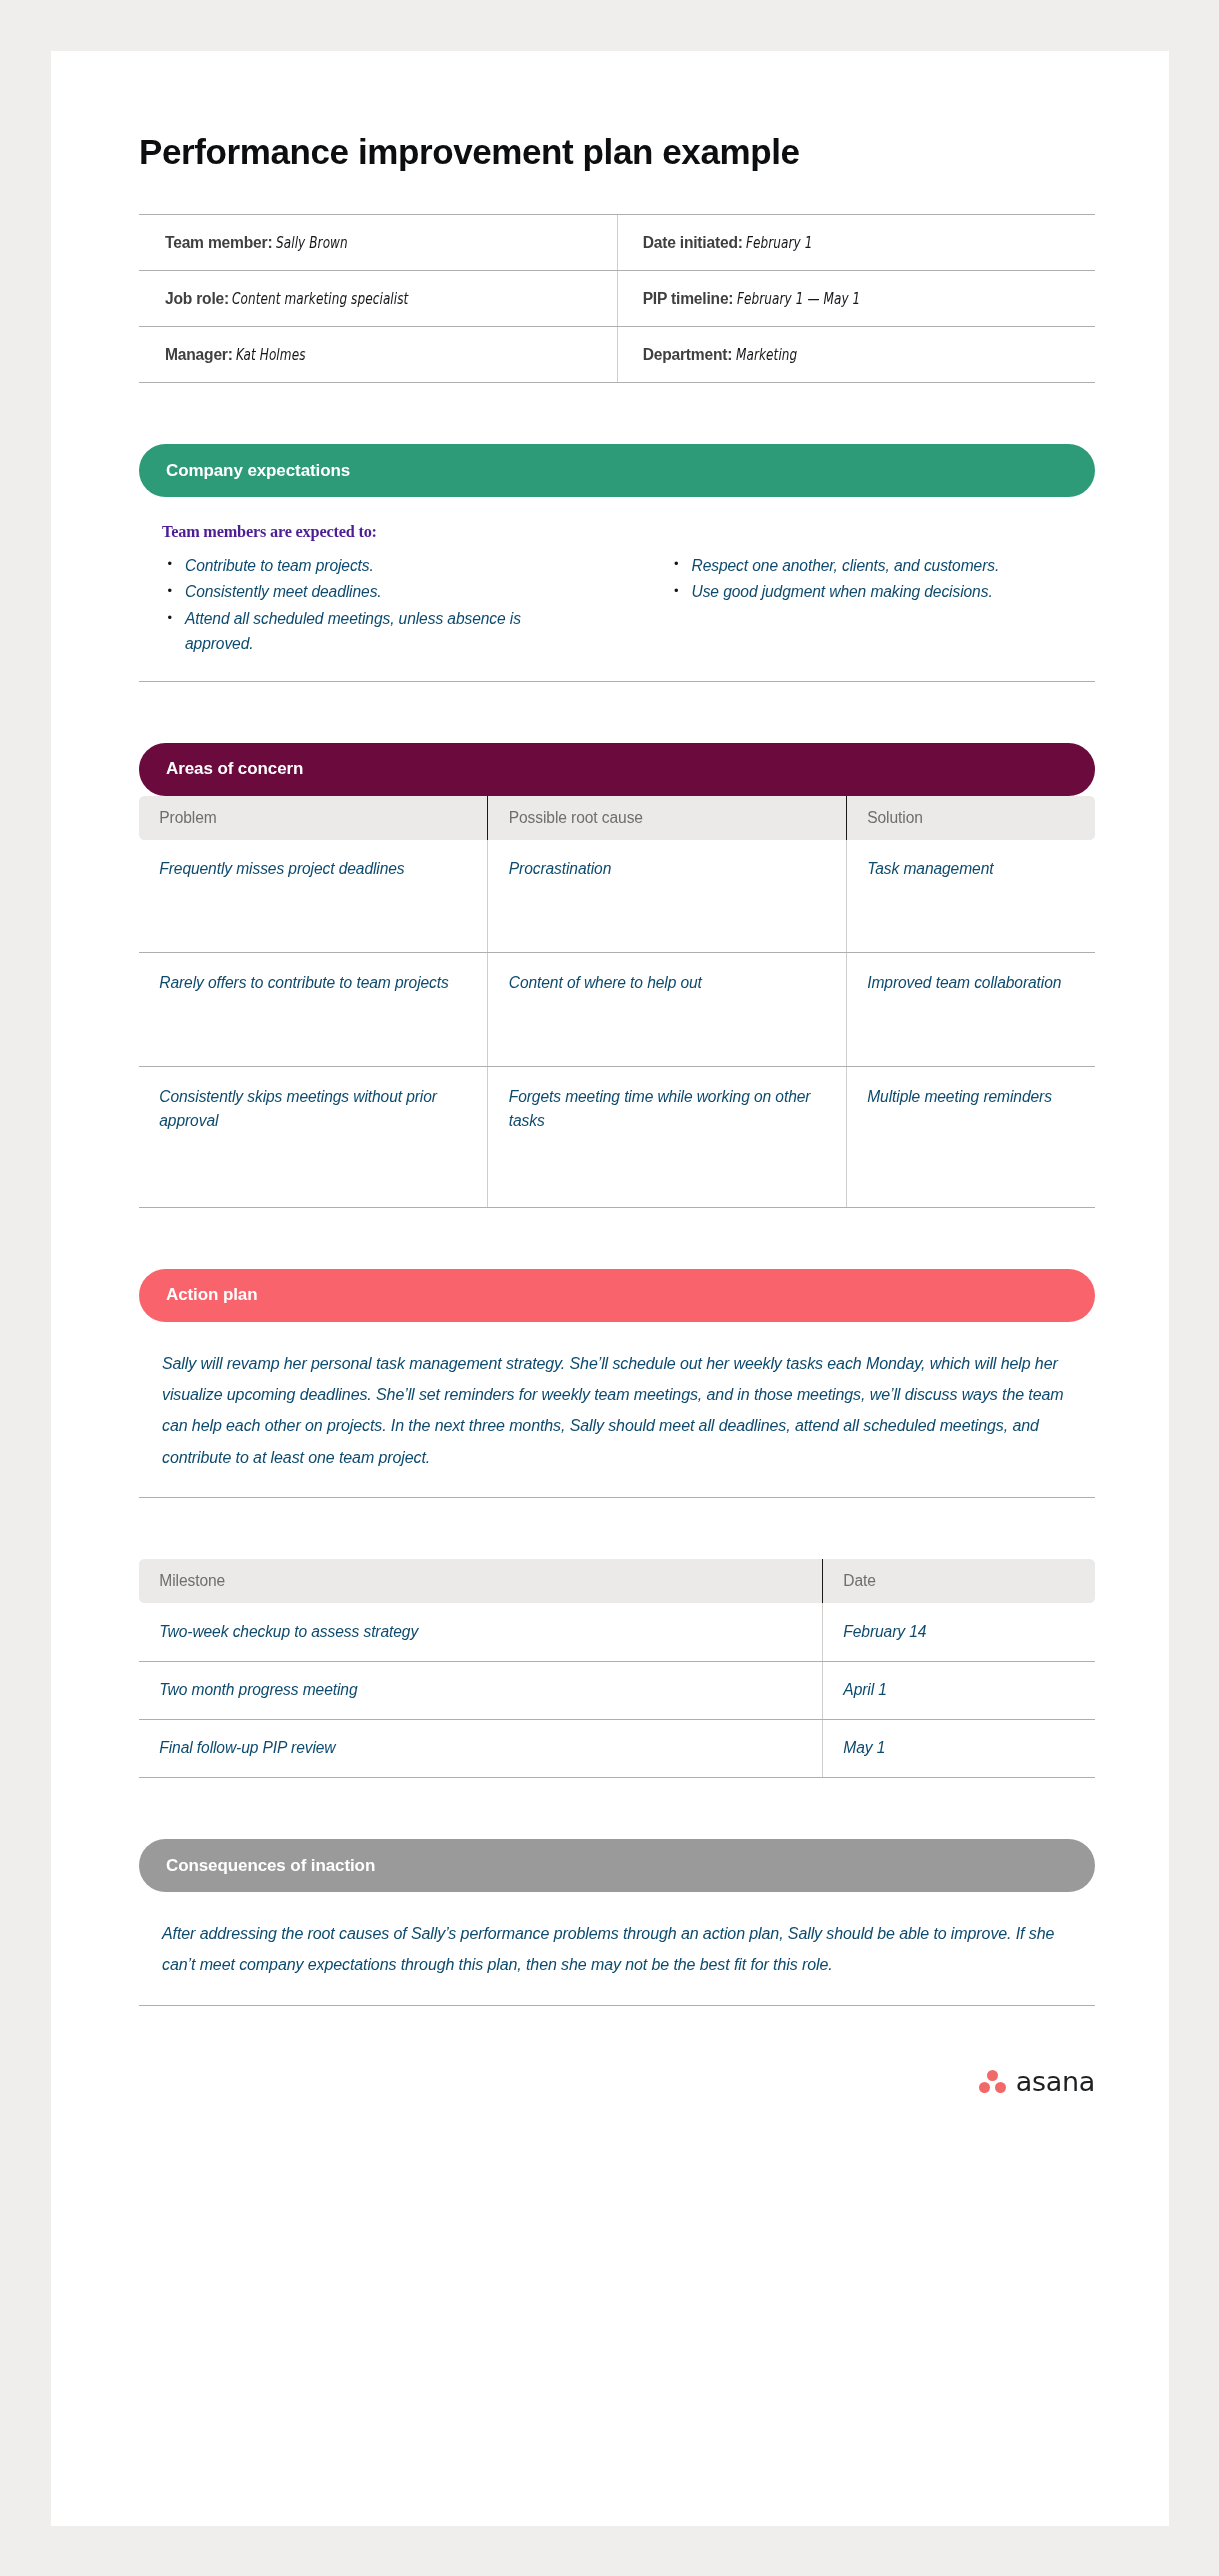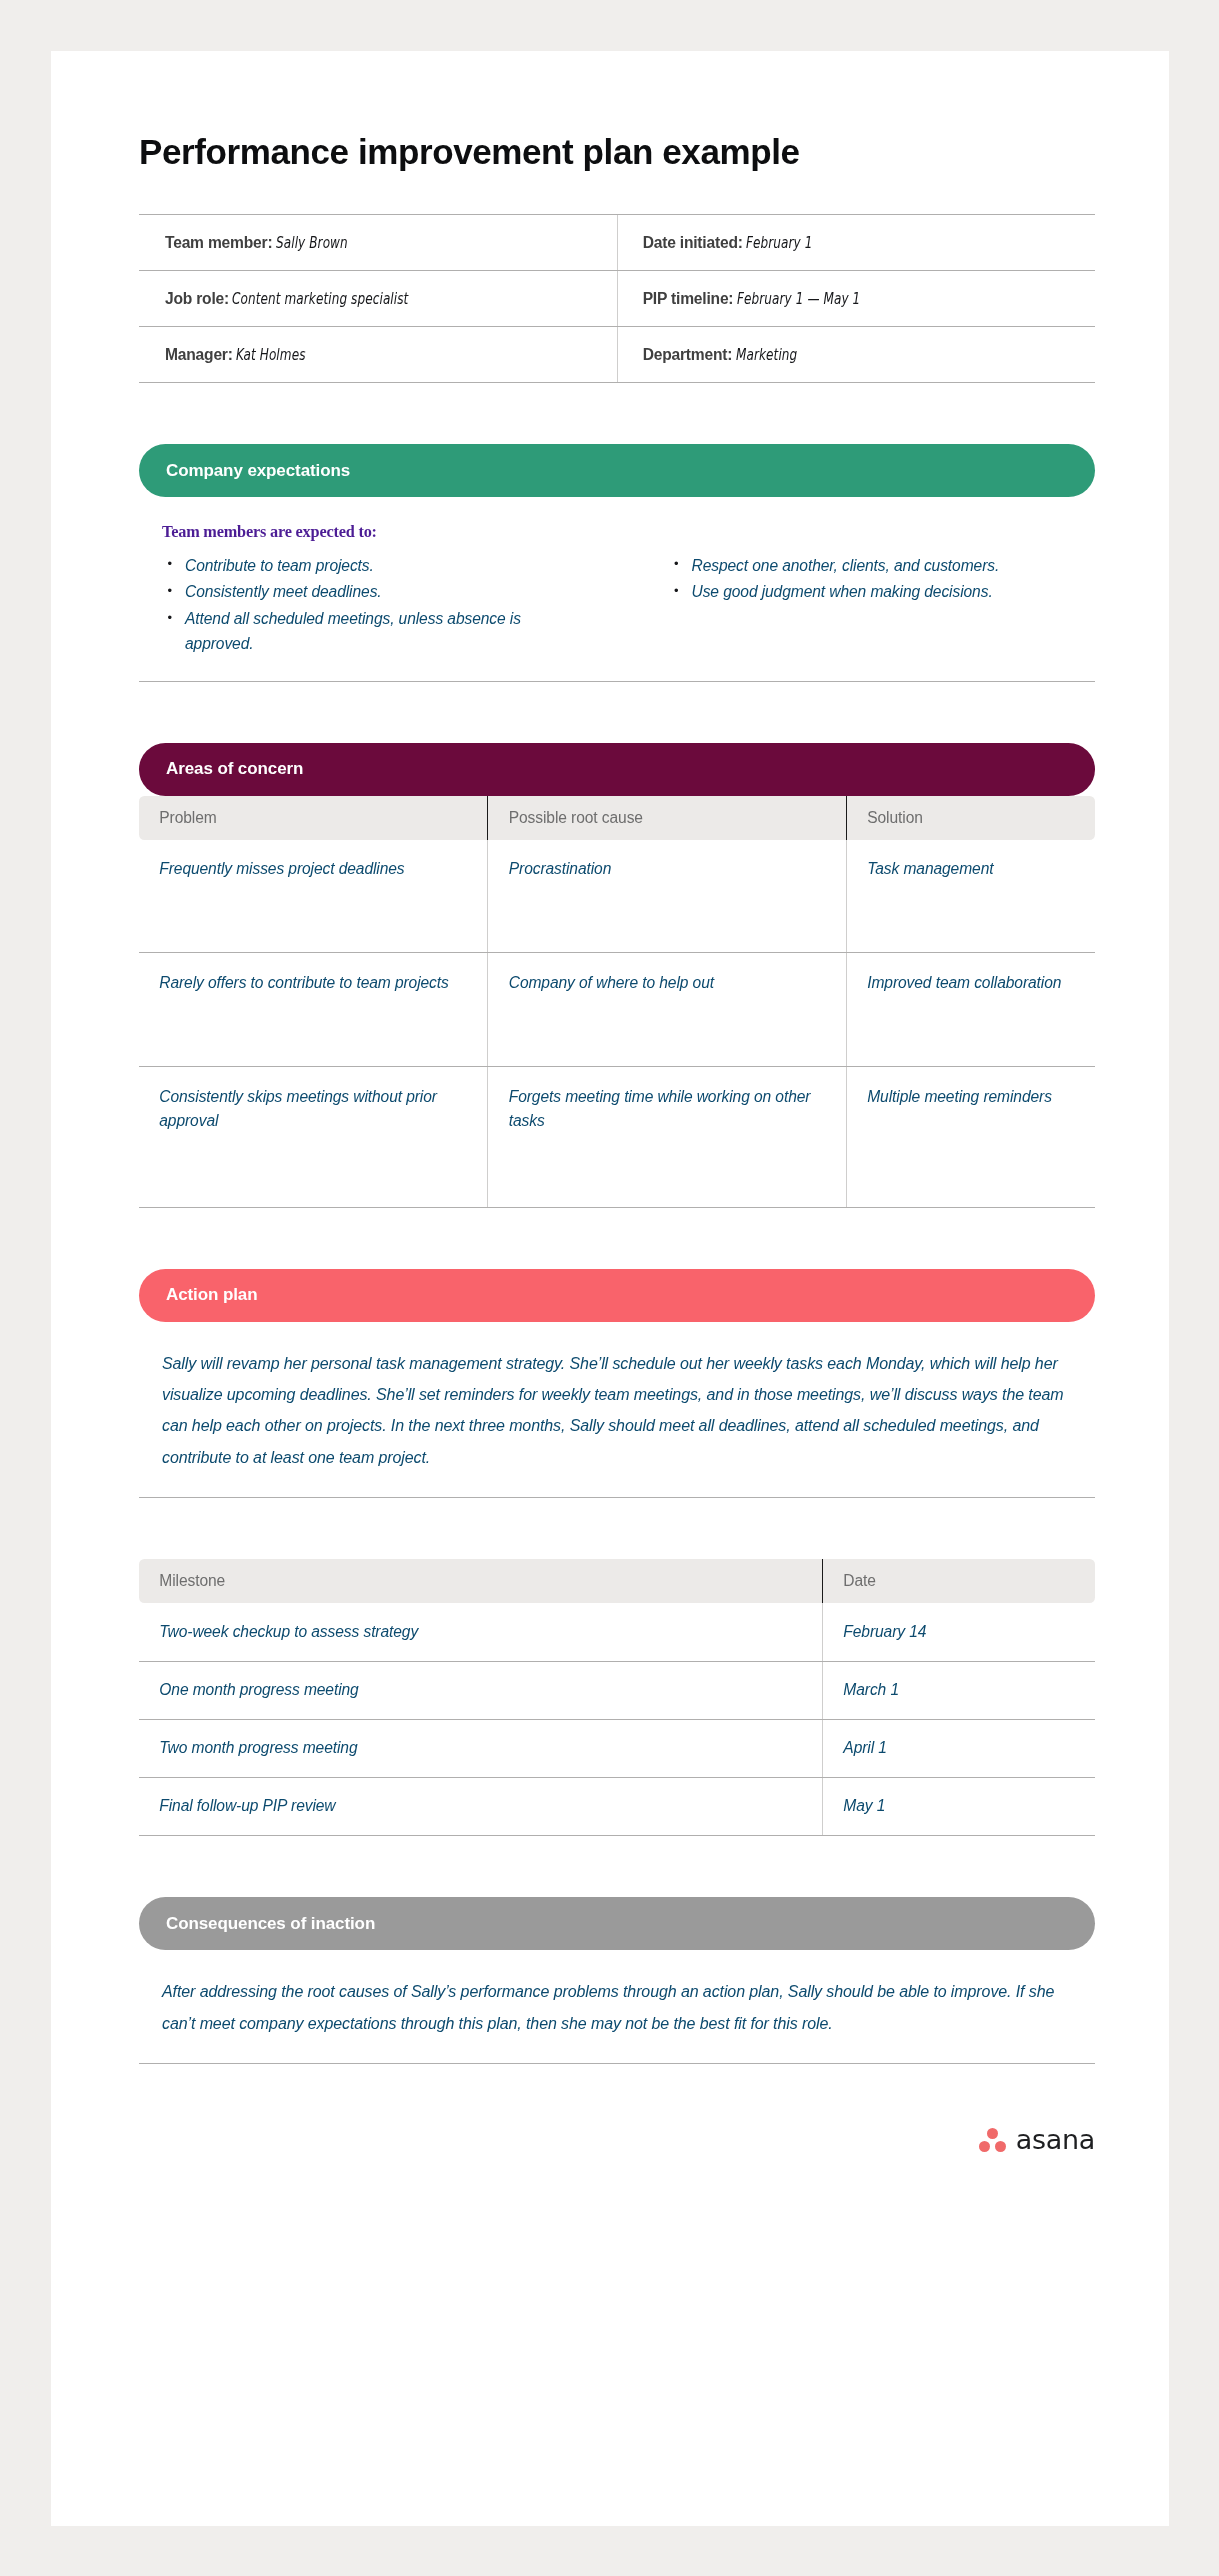--- a/index.html
+++ b/index.html
@@ -341,21 +341,21 @@
           </tr>
         </thead>
         <tbody>
           <tr class="r1">
             <td class="hand-block">Frequently misses project deadlines</td>
             <td class="hand-block">Procrastination</td>
             <td class="hand-block">Task management</td>
           </tr>
           <tr class="r2">
             <td class="hand-block">Rarely offers to contribute to team projects</td>
-            <td class="hand-block">Company of where to help out</td>
+            <td class="hand-block">Content of where to help out</td>
             <td class="hand-block">Improved team collaboration</td>
           </tr>
           <tr class="r3">
             <td class="hand-block">Consistently skips meetings without prior approval</td>
             <td class="hand-block">Forgets meeting time while working on other tasks</td>
             <td class="hand-block">Multiple meeting reminders</td>
           </tr>
         </tbody>
       </table>
     </div>
@@ -380,24 +380,20 @@
             <th>Milestone</th>
             <th>Date</th>
           </tr>
         </thead>
         <tbody>
           <tr>
             <td class="hand-block">Two-week checkup to assess strategy</td>
             <td class="hand-block">February 14</td>
           </tr>
           <tr>
-            <td class="hand-block">One month progress meeting</td>
-            <td class="hand-block">March 1</td>
-          </tr>
-          <tr>
             <td class="hand-block">Two month progress meeting</td>
             <td class="hand-block">April 1</td>
           </tr>
           <tr>
             <td class="hand-block">Final follow-up PIP review</td>
             <td class="hand-block">May 1</td>
           </tr>
         </tbody>
       </table>
     </div>

